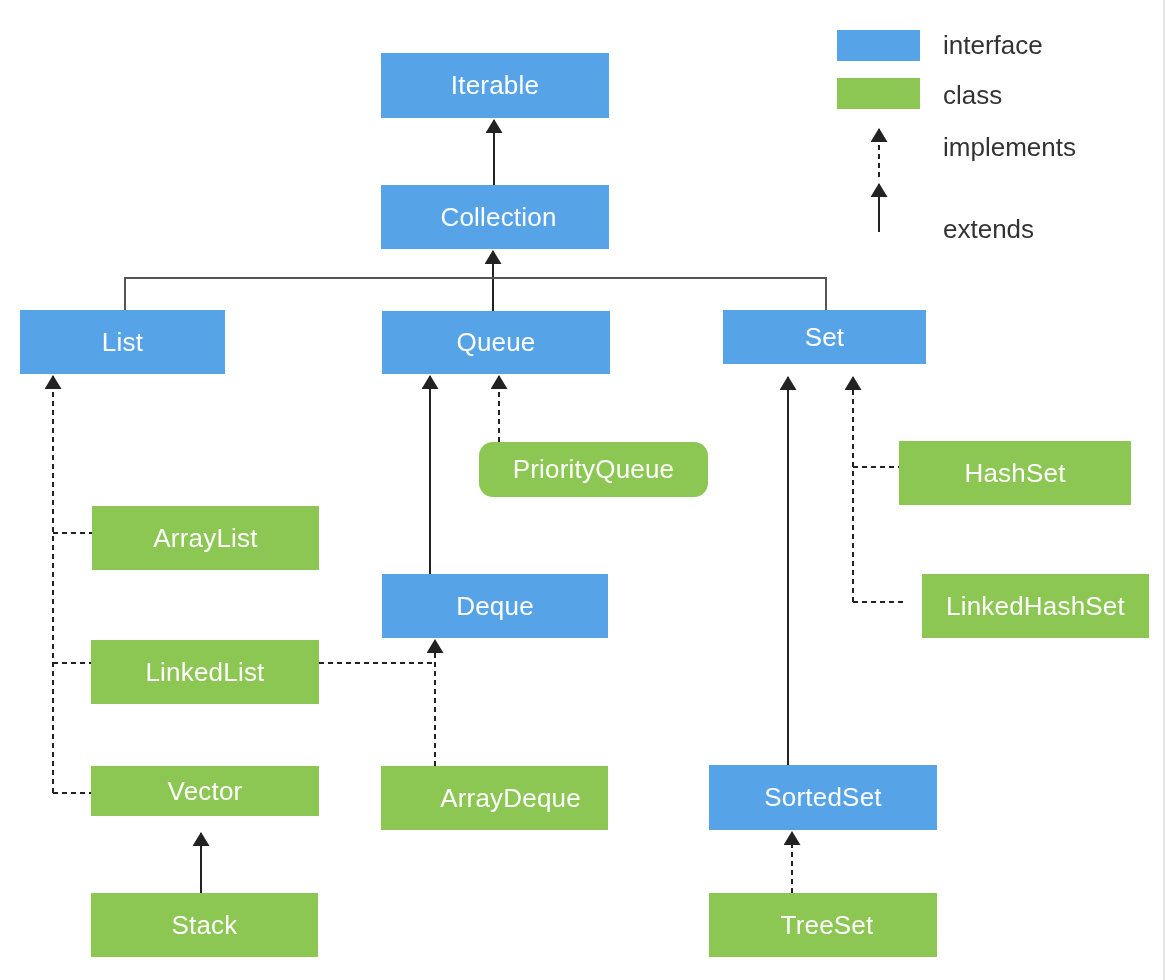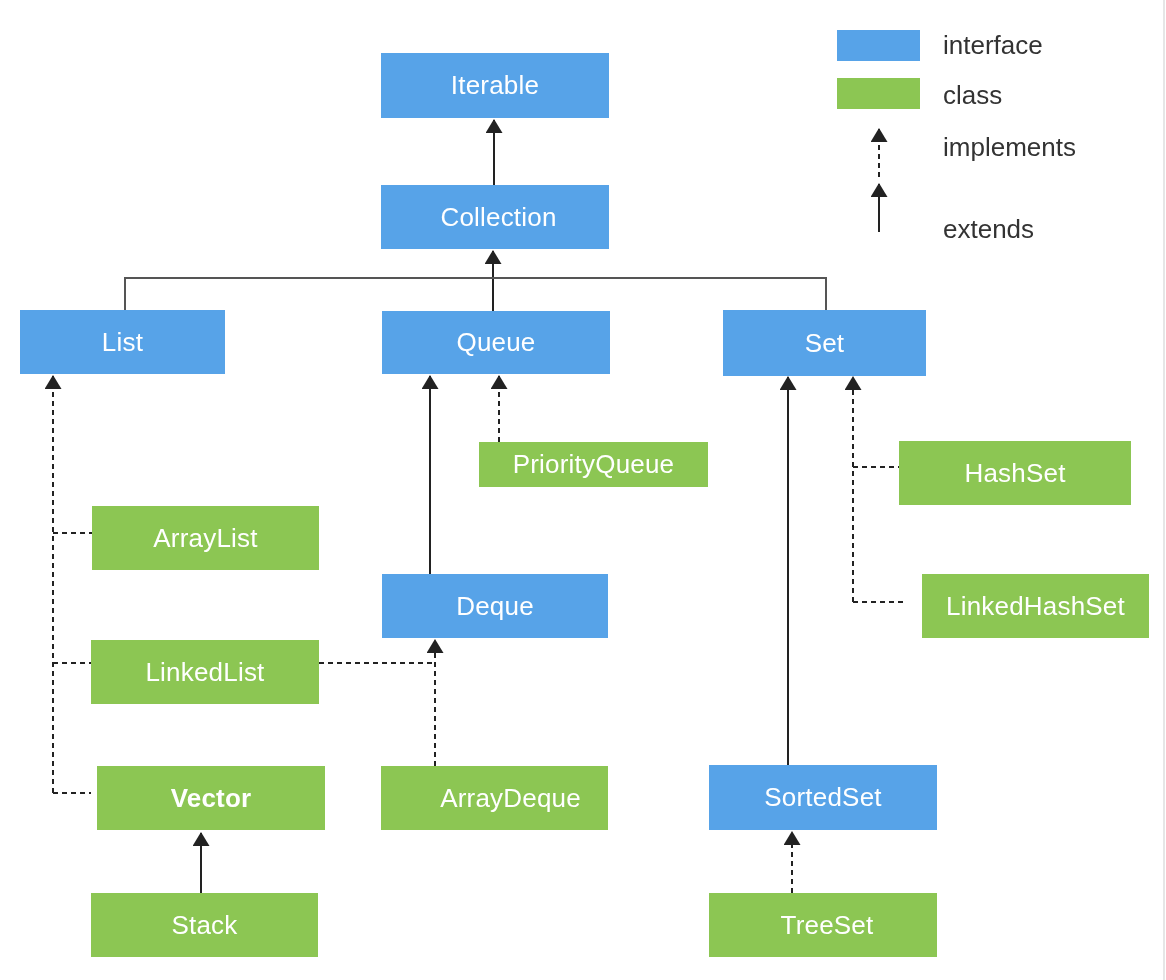--- a/index.html
+++ b/index.html
@@ -85,29 +85,29 @@
       <polyline points="792,893 792,832" class="edge dashed" marker-end="url(#arrowhead)"></polyline>
       <polyline points="879,177 879,129" class="edge dashed" marker-end="url(#arrowhead)"></polyline>
       <polyline points="879,232 879,184" class="edge " marker-end="url(#arrowhead)"></polyline>
     </svg>
 
   <div id="diagram">
       <div class="node interface" style="left: 381px; top: 53px; width: 228px; height: 65px;">Iterable</div>
       <div class="node interface" style="left: 381px; top: 185px; width: 228px; height: 64px; padding-left: 7px;">Collection</div>
       <div class="node interface" style="left: 20px; top: 310px; width: 205px; height: 64px;">List</div>
       <div class="node interface" style="left: 382px; top: 311px; width: 228px; height: 63px;">Queue</div>
-      <div class="node interface" style="left: 723px; top: 310px; width: 203px; height: 66px;">Set</div>
-      <div class="node class" style="left: 479px; top: 442px; width: 229px; height: 45px;">PriorityQueue</div>
+      <div class="node interface" style="left: 723px; top: 310px; width: 203px; height: 54px;">Set</div>
+      <div class="node class" style="left: 479px; top: 442px; width: 229px; height: 55px; border-radius: 14px;">PriorityQueue</div>
       <div class="node class" style="left: 899px; top: 441px; width: 232px; height: 64px;">HashSet</div>
       <div class="node class" style="left: 92px; top: 506px; width: 227px; height: 64px;">ArrayList</div>
       <div class="node interface" style="left: 382px; top: 574px; width: 226px; height: 64px; text-align: center;">Deque</div>
       <div class="node class" style="left: 906px; top: 574px; width: 227px; height: 64px; margin-left: 16px;">LinkedHashSet</div>
       <div class="node class" style="left: 91px; top: 640px; width: 228px; height: 64px;">LinkedList</div>
       <div class="node interface" style="left: 709px; top: 765px; width: 228px; height: 65px;">SortedSet</div>
-      <div class="node class" style="left: 97px; top: 766px; width: 228px; height: 64px; font-weight: bold;">Vector</div>
+      <div class="node class" style="left: 91px; top: 766px; width: 228px; height: 50px;">Vector</div>
       <div class="node class" style="left: 381px; top: 766px; width: 227px; height: 64px; padding-left: 32px;">ArrayDeque</div>
       <div class="node class" style="left: 91px; top: 893px; width: 227px; height: 64px;">Stack</div>
       <div class="node class" style="left: 709px; top: 893px; width: 228px; height: 64px; padding-left: 8px;">TreeSet</div>
     </div>
 
   <div>
     <div class="legend-swatch interface"></div>
     <span class="lg-label lg-interface">interface</span>
     <div class="legend-swatch class"></div>
     <span class="lg-label lg-class">class</span>

